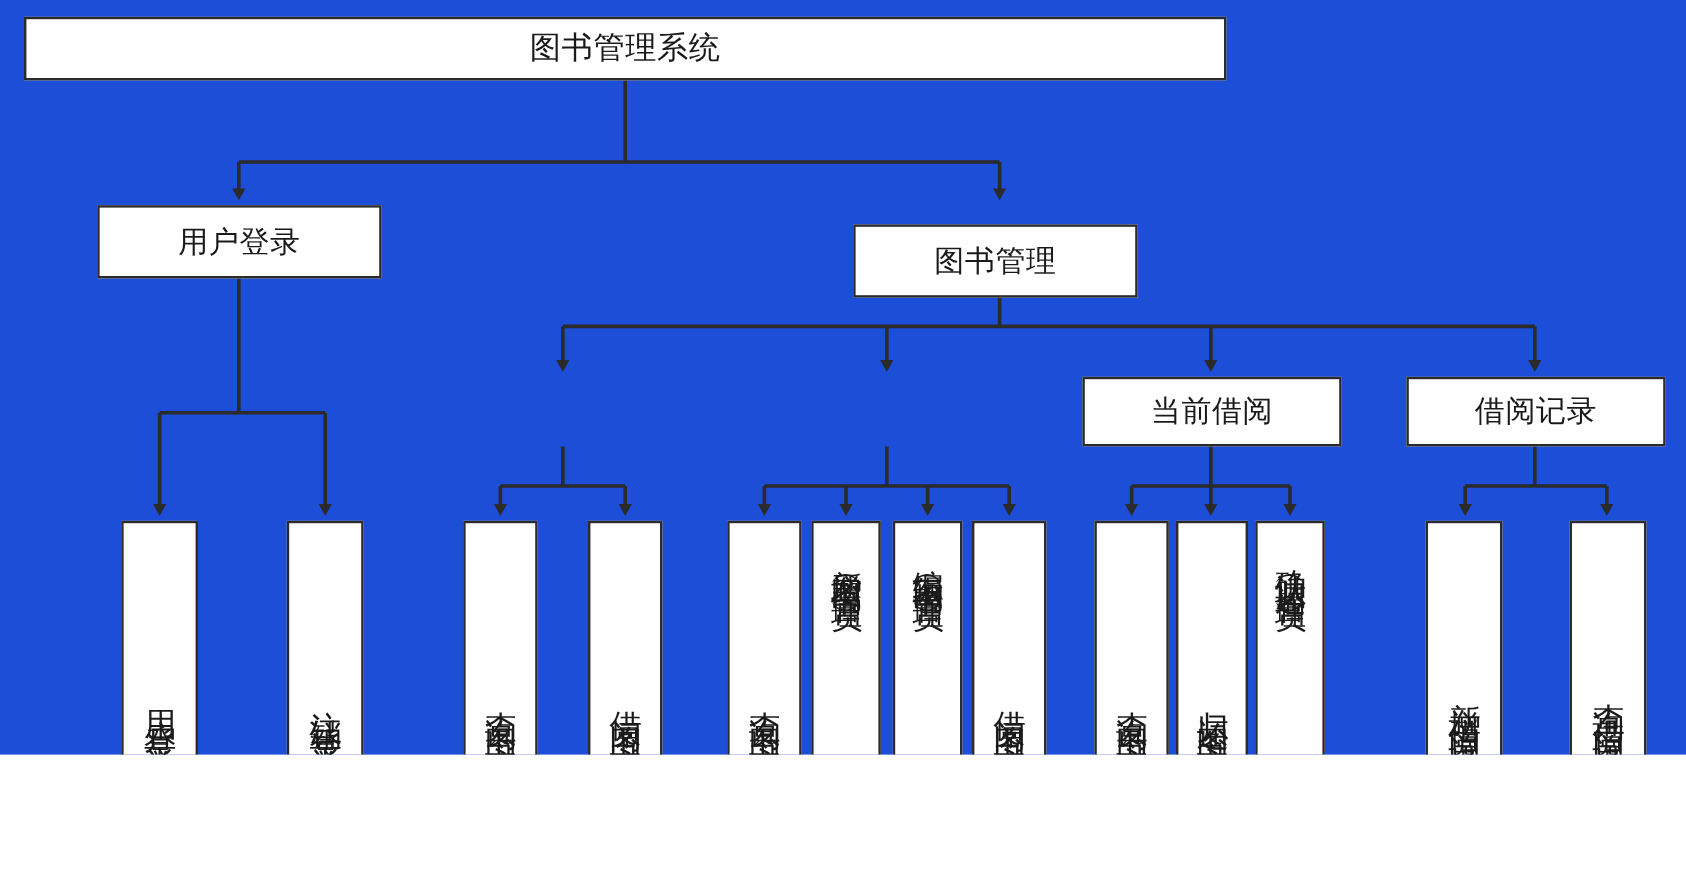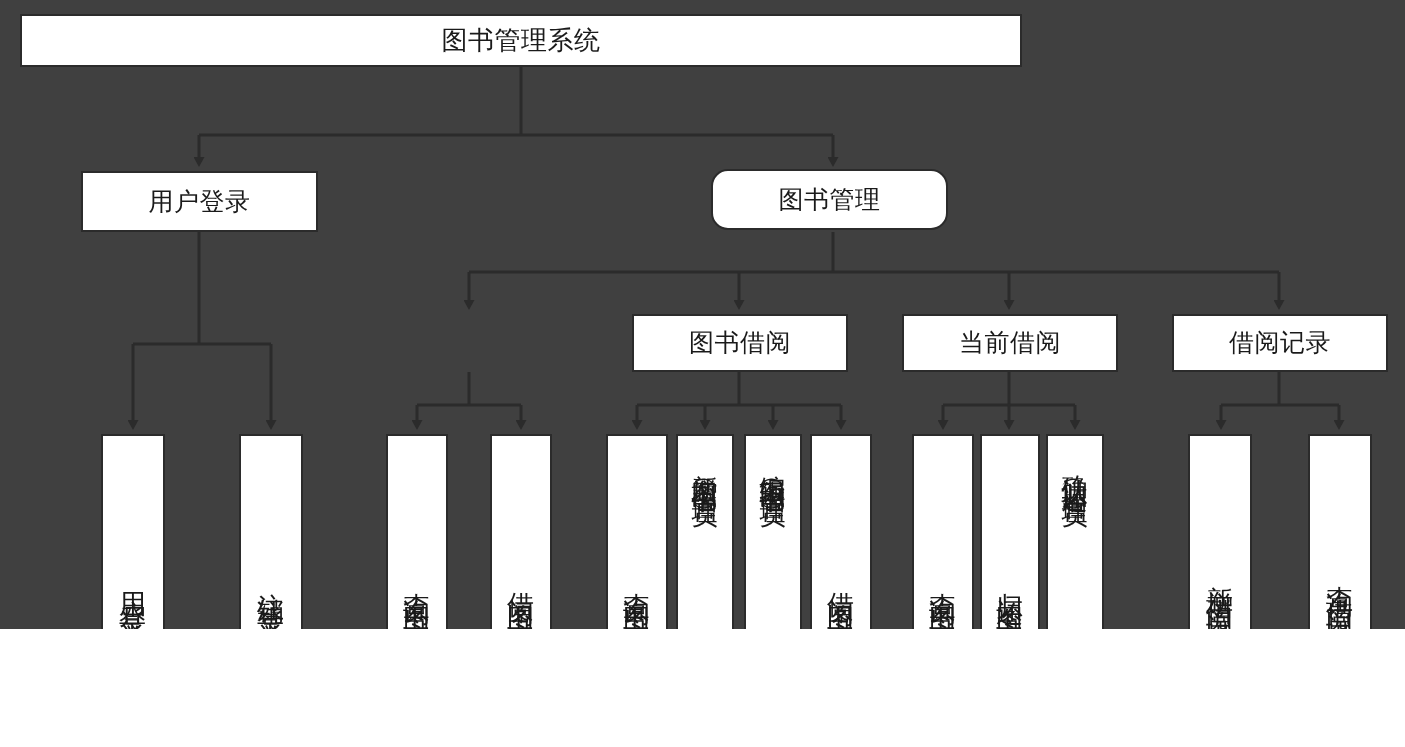--- a/index.html
+++ b/index.html
@@ -7,21 +7,21 @@
     padding: 0;
     background: #ffffff;
   }
   body {
     font-family: "DejaVu Sans", "Liberation Sans", sans-serif;
   }
   #canvas {
     position: relative;
     width: 1405px;
     height: 629px;
-    background: #404040;
+    background: #1d4ed8;
     overflow: hidden;
   }
   svg#wires {
     position: absolute;
     left: 0;
     top: 0;
     width: 1405px;
     height: 747px;
   }
   .node {
@@ -137,28 +137,25 @@
   </svg>
 
   <div class="node h-node root" style="left:20px; top:14px; width:1002px; height:53px;">
     <span class="lbl">图书管理系统</span>
   </div>
 
   <div class="node h-node" style="left:81px; top:171px; width:237px; height:61px;">
     <span class="lbl">用户登录</span>
   </div>
 
-  <div class="node h-node" style="left:711px; top:169px; width:237px; height:61px;border-radius:17px;">
+  <div class="node h-node" style="left:711px; top:187px; width:237px; height:61px;">
     <span class="lbl">图书管理</span>
   </div>
 
 
-  <div class="node h-node" style="left:632px; top:314px; width:216px; height:58px;">
-    <span class="lbl">图书借阅</span>
-  </div>
 
   <div class="node h-node" style="left:902px; top:314px; width:216px; height:58px;">
     <span class="lbl">当前借阅</span>
   </div>
 
   <div class="node h-node" style="left:1172px; top:314px; width:216px; height:58px;">
     <span class="lbl">借阅记录</span>
   </div>
 
   <div class="node v-node mid" style="left:101px; top:434px; width:64px; height:301px;">

